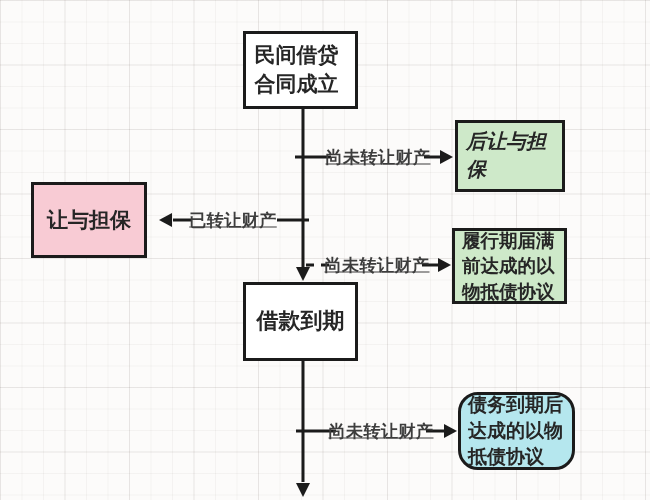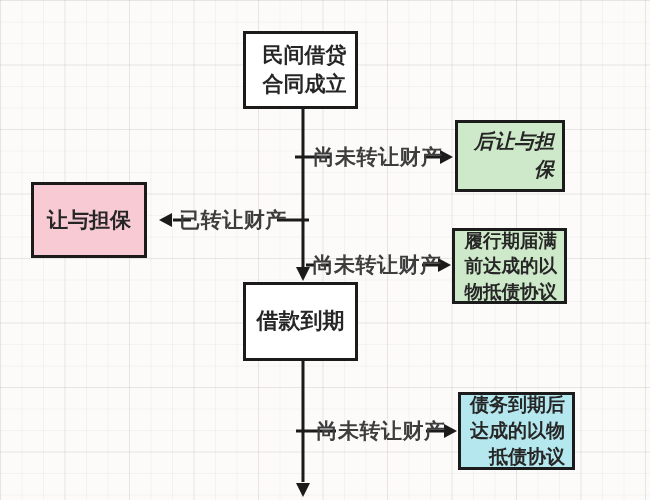--- a/index.html
+++ b/index.html
@@ -17,45 +17,46 @@
       linear-gradient(to right, rgba(140,130,125,0.07) 1px, transparent 1px),
       linear-gradient(to bottom, rgba(140,130,125,0.07) 1px, transparent 1px);
     background-size: 64.5px 64.5px, 64.5px 64.5px, 21.5px 21.5px, 21.5px 21.5px;
   }
   svg.wires { position: absolute; left: 0; top: 0; width: 650px; height: 500px; }
   .node {
     position: absolute;
     box-sizing: border-box;
     border: 3px solid #1b1b1b;
     display: flex; align-items: center; justify-content: center;
-    text-align: right;
+    text-align: left;
     font-weight: 700;
     color: #262626;
     line-height: 1.38;
     word-break: break-all;
   }
   .node span { display: inline-block; }
   .node-contract      { left: 243px; top: 31px;  width: 115px; height: 78px; font-size: 21px; }
   .node-contract span { width: 92px; }
   .node-postguar      { left: 455px; top: 120px; width: 110px; height: 72px; font-size: 20px; font-style: italic; }
   .node-postguar span { width: 88px; }
   .node-guar          { left: 31px;  top: 182px; width: 116px; height: 76px; font-size: 21px; }
   .node-preagree      { left: 452px; top: 228px; width: 115px; height: 76px; font-size: 18.5px; }
   .node-preagree span { width: 95px; }
   .node-loandue       { left: 243px; top: 282px; width: 115px; height: 79px; font-size: 22px; }
-  .node-postagree     { left: 458px; top: 392px; width: 117px; height: 78px; font-size: 19px; }
+  .node-postagree     { left: 458px; top: 392px; width: 117px; height: 78px; font-size: 19px; border-radius: 20px; }
   .node-postagree span{ width: 97px; }
   .edge-label {
     position: absolute;
     transform: translate(-50%, -50%);
-    font-size: 21px;
+    font-size: 17px;
     font-weight: 700;
     color: #3d3d3d;
     white-space: nowrap;
     letter-spacing: 0.5px;
+    text-decoration: underline;
   }
   .el-1 { left: 378px; top: 157px; }
   .el-2 { left: 233px; top: 220px; }
   .el-3 { left: 377px; top: 265px; }
   .el-4 { left: 381px; top: 431px; }
 </style>
 </head>
 <body>
 
 <div class="canvas">

